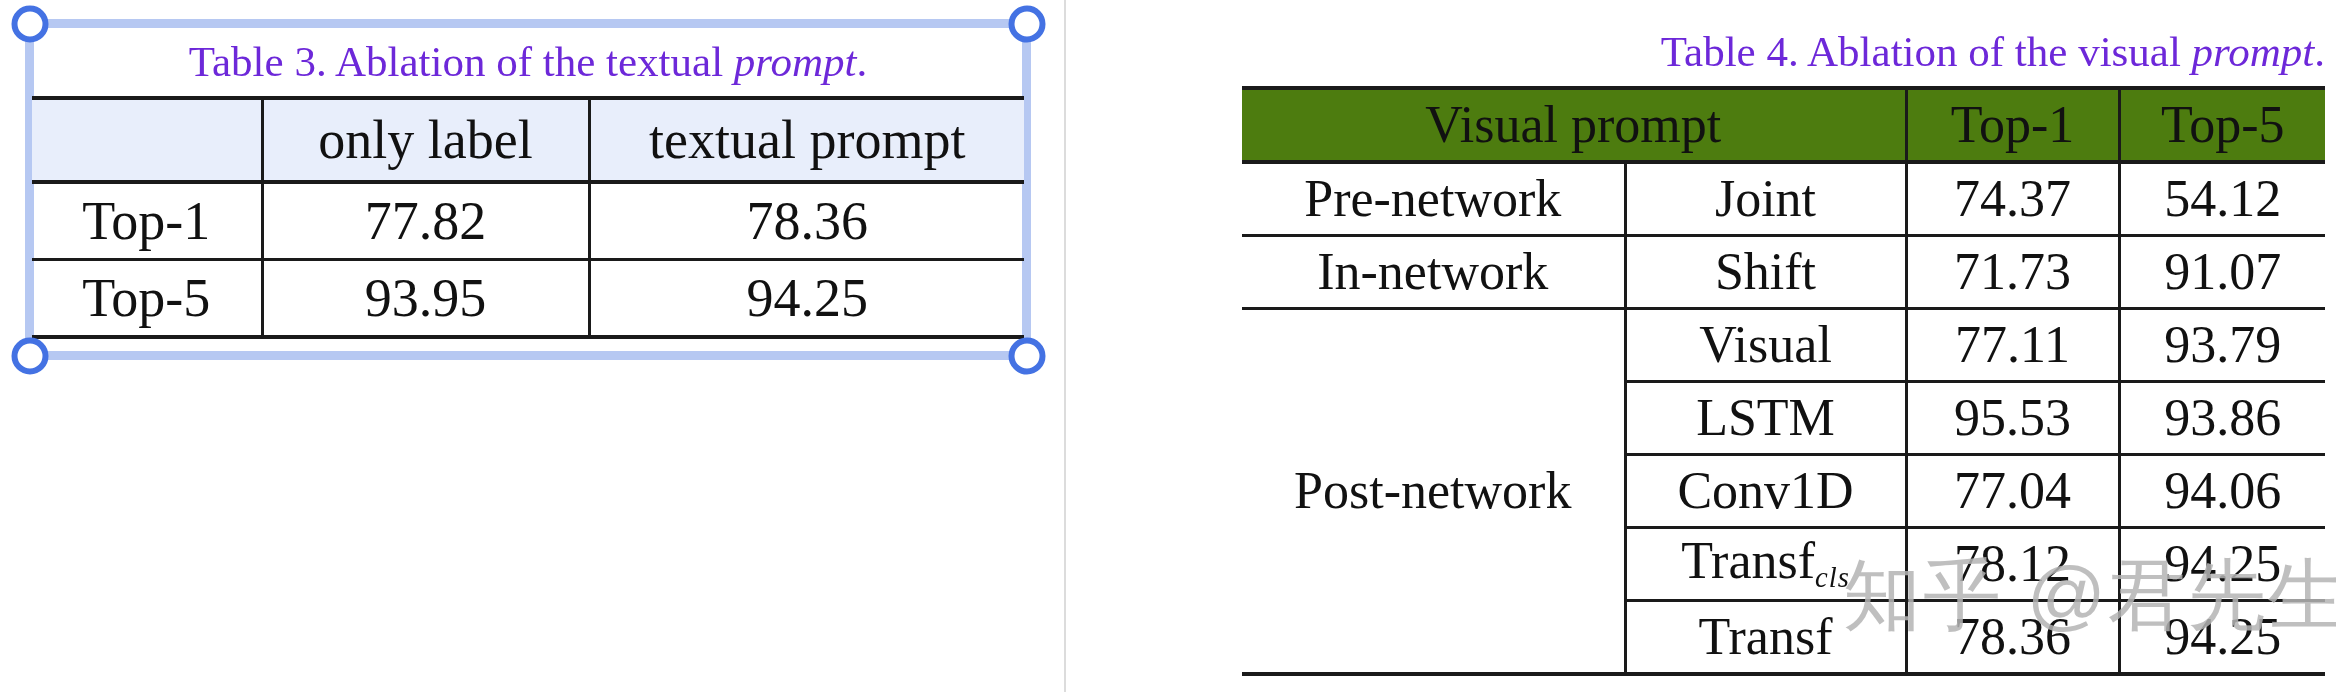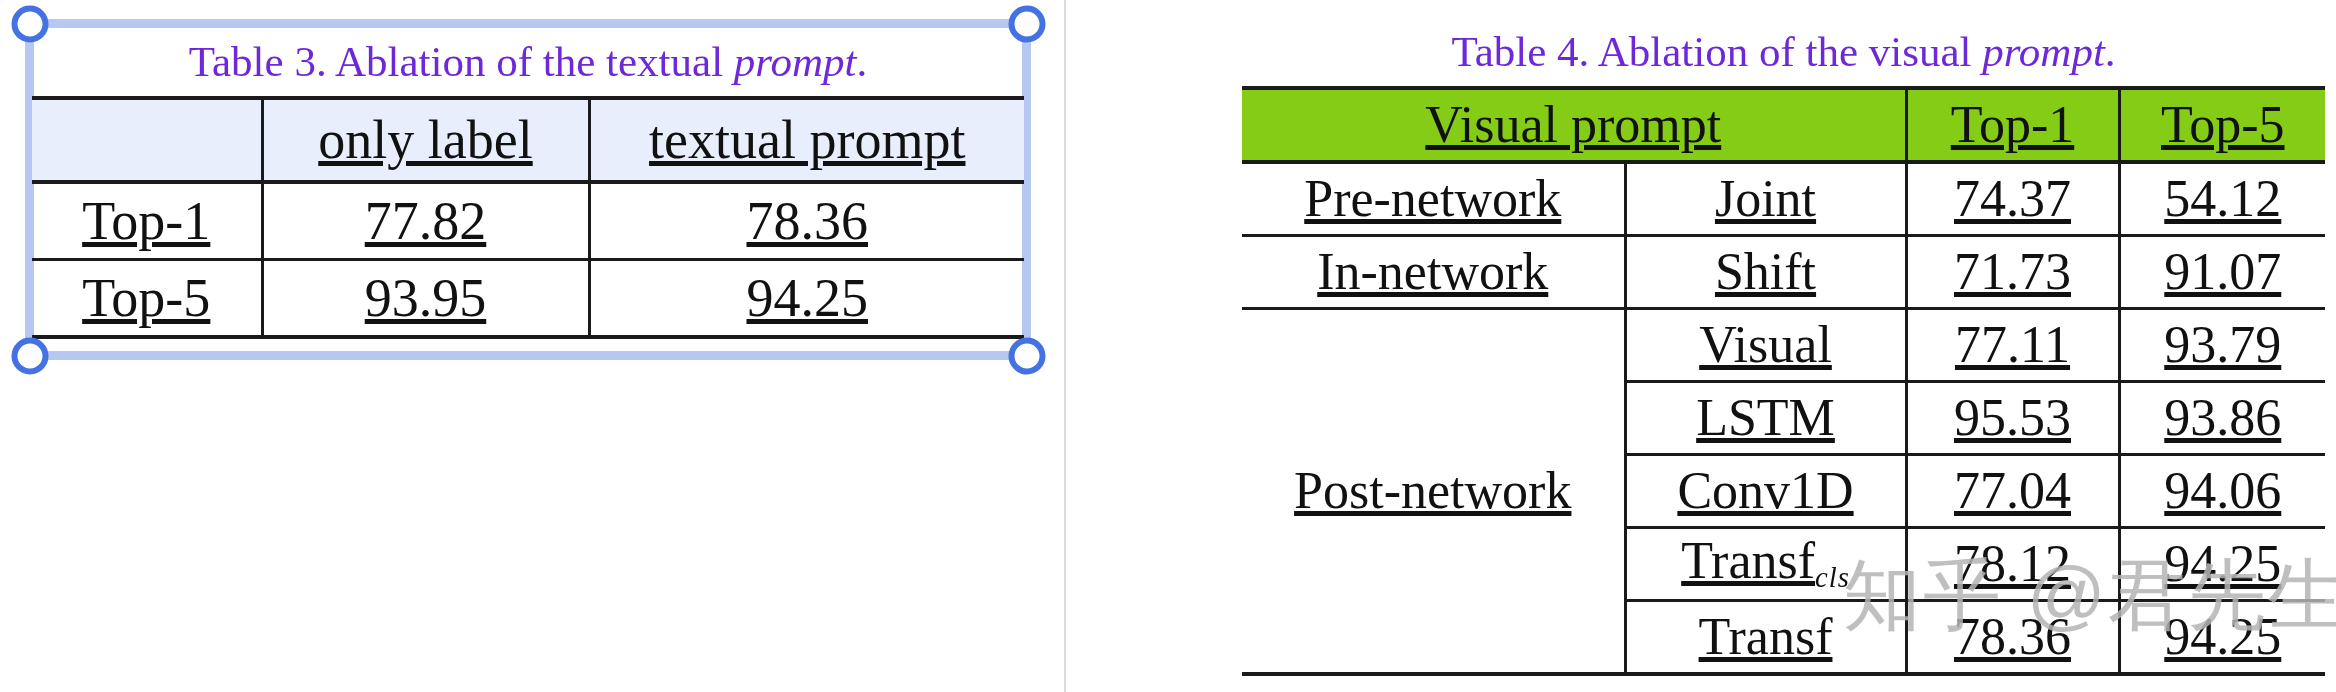--- a/index.html
+++ b/index.html
@@ -46,53 +46,52 @@
   .caption {
     position: absolute;
     text-align: center;
     font-size: 43px;
     line-height: 1.1;
     white-space: nowrap;
     color: #6d28d9;
   }
   .caption em { font-style: italic; }
   .cap3 { left: 32px;   top: 38px; width: 992px; }
-  .cap4 { left: 1242px; top: 28px; width: 1083px; }
+  .cap4 { left: 1242px; top: 28px; width: 1083px; text-align: right; }
 
   
   .tbl {
     position: absolute;
     border-collapse: collapse;
     table-layout: fixed;
   }
   .tbl td {
     padding: 0;
     text-align: center;
     vertical-align: middle;
     line-height: 1;
     overflow: hidden;
     white-space: nowrap;
-    text-decoration: underline;
   }
 
   .t3 { left: 32px; top: 96px; width: 992px; font-size: 54px; }
   .t3 thead td {
     height: 80px;
     background: #e8eefb;
     border-top: 4px solid #1a1a1a;
     border-bottom: 4px solid #1a1a1a;
   }
   .t3 tbody td { height: 74px; border-bottom: 3px solid #1a1a1a; }
   .t3 tbody tr:last-child td { border-bottom: 4px solid #1a1a1a; }
   .t3 td + td { border-left: 3px solid #1a1a1a; }
 
   .t4 { left: 1242px; top: 86px; width: 1083px; font-size: 52px; }
   .t4 thead td {
     height: 70px;
-    background: #84cc16;
+    background: #4d7c0f;
     border-top: 4px solid #1a1a1a;
     border-bottom: 4px solid #1a1a1a;
   }
   .t4 tbody td { height: 70px; border-bottom: 3px solid #1a1a1a; }
   .t4 tbody tr:last-child td { border-bottom: 4px solid #1a1a1a; }
   .t4 td.vl { border-left: 3px solid #1a1a1a; }
   .t4 td.group-cell { border-bottom: 4px solid #1a1a1a; }
   .t4 .sub {
     font-style: italic;
     font-size: 0.55em;

